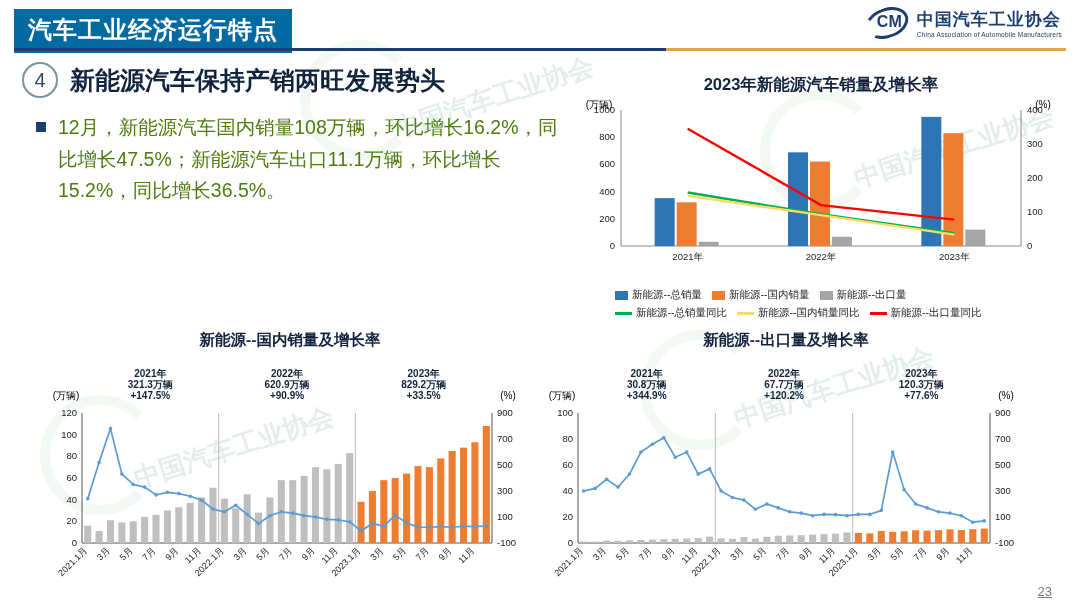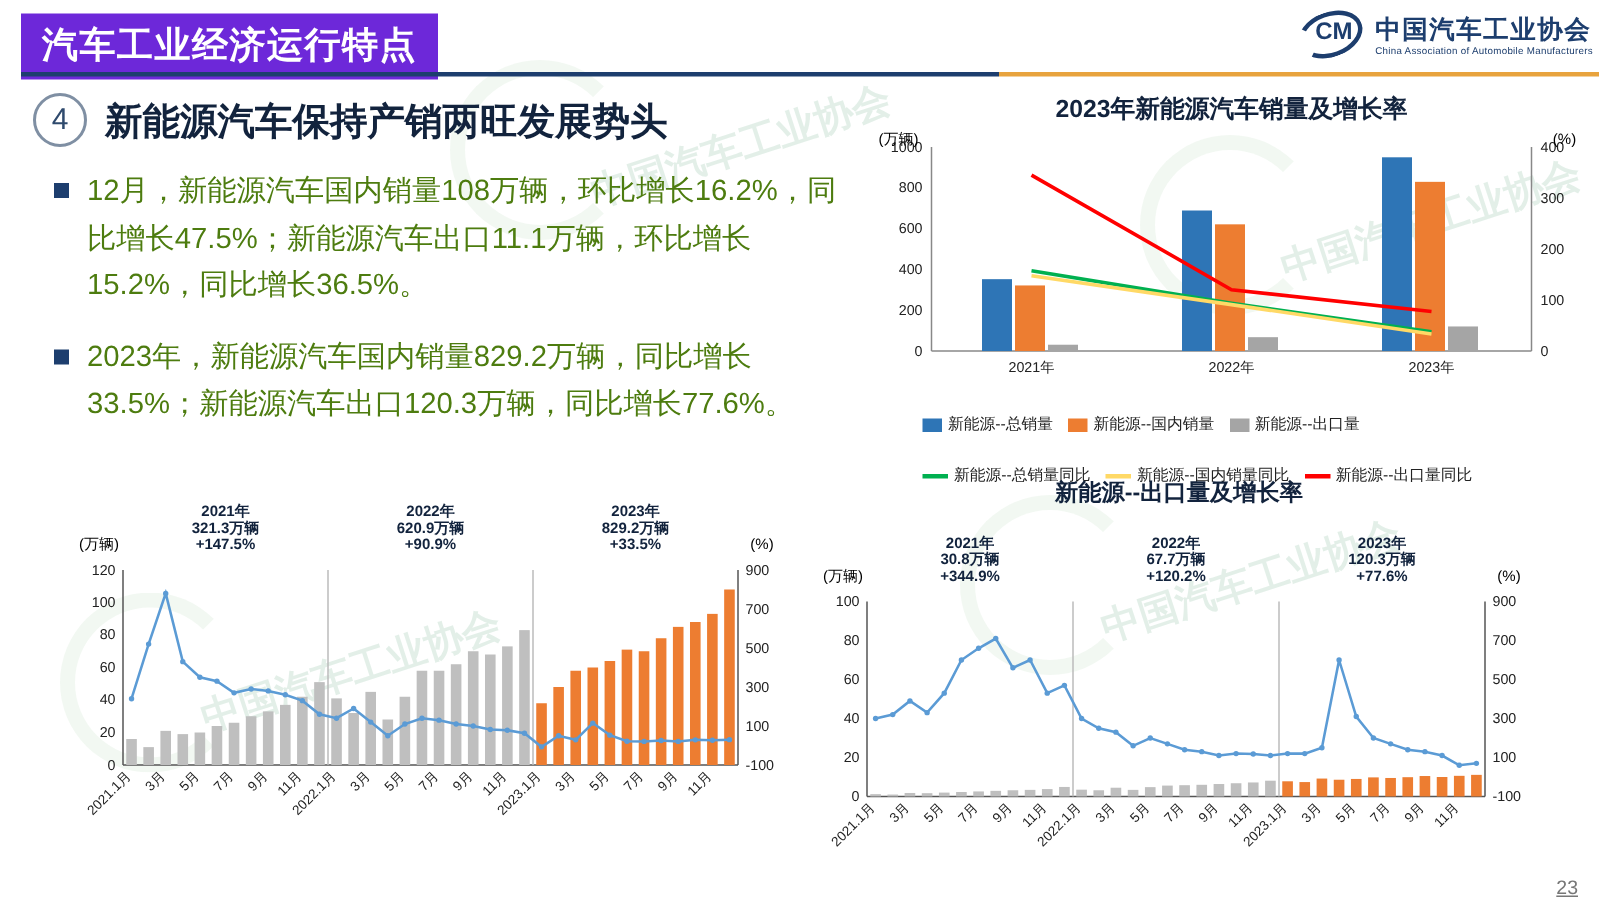--- a/index.html
+++ b/index.html
@@ -32,21 +32,21 @@
     border-radius:50%;
     border-right-color:transparent;
   }
   
   .header {
     position:absolute; left:0; top:0; width:1080px; height:52px;
     z-index:3;
   }
   .title-bar {
     position:absolute; left:14px; top:9px;
-    background:#6d28d9;
+    background:#0369a1;
     color:#fff;
     font-size:24px;
     font-weight:bold;
     padding:5px 14px 7px 14px;
     letter-spacing:1px;
   }
   .header-rule {
     position:absolute; left:14px; top:48px; width:1052px; height:3px;
     background:linear-gradient(to right,#1d3e6e 0 62%, #e8a33d 62% 100%);
   }
@@ -93,21 +93,21 @@
   }
   .bullet .sq {
     width:10px;height:10px;background:#1d3e6e;margin-top:10px;flex:none;
   }
   .bullet .txt {
     font-size:19.5px; line-height:1.62; color:#4d7c0f;
   }
   
   .panel { position:absolute; z-index:2; }
   .panel-title {
-    text-align:center; font-weight:bold; color:#12233d;
+    text-align:center; font-weight:bold; color:#12233d;margin-top:12px;
   }
   #panel-top { left:575px; top:62px; width:492px; height:250px; }
   #panel-top .panel-title { font-size:16.5px; }
   #panel-dom { left:40px; top:318px; width:500px; height:272px; }
   #panel-exp { left:532px; top:318px; width:508px; height:272px; }
   #panel-dom .panel-title, #panel-exp .panel-title { font-size:15.5px; }
   .axis-unit { font-size:10px; color:#222; }
   svg { display:block; }
   .legend-row { display:flex; gap:10px; font-size:10.5px; color:#222; }
   .legend-item { display:flex; align-items:center; gap:4px; }
@@ -151,24 +151,20 @@
 
 <div class="section-head">
   <div class="num-circle">4</div>
   <div class="section-title">新能源汽车保持产销两旺发展势头</div>
 </div>
 
 <div class="bullets">
   <div class="bullet">
     <div class="sq"></div>
     <div class="txt">12月，新能源汽车国内销量108万辆，环比增长16.2%，同比增长47.5%；新能源汽车出口11.1万辆，环比增长15.2%，同比增长36.5%。</div>
-  </div>
-  <div class="bullet">
-    <div class="sq"></div>
-    <div class="txt">2023年，新能源汽车国内销量829.2万辆，同比增长33.5%；新能源汽车出口120.3万辆，同比增长77.6%。</div>
   </div>
 </div>
 
 <div class="panel" id="panel-top">
   <div class="panel-title">2023年新能源汽车销量及增长率</div>
   <svg id="svg-top" width="492" height="190" viewBox="0 0 492 190">
       <line x1="46" y1="14" x2="46" y2="150" stroke="#888" stroke-width="1"></line>
       <line x1="446" y1="14" x2="446" y2="150" stroke="#888" stroke-width="1"></line>
       <line x1="46" y1="150" x2="446" y2="150" stroke="#888" stroke-width="1"></line>
       <text x="40" y="153" class="tick" text-anchor="end">0</text>
@@ -208,38 +204,39 @@
         </div>
         <div class="legend-item">
           <span class="swatch" style="background: rgb(237, 125, 49);"></span>
           <span>新能源--国内销量</span>
         </div>
         <div class="legend-item">
           <span class="swatch" style="background: rgb(165, 165, 165);"></span>
           <span>新能源--出口量</span>
         </div>
       </div>
-    <div class="legend-row" style="margin-top:20px;" id="legend-top-2">
+    <div class="legend-row" style="margin-top:4px;" id="legend-top-2">
         <div class="legend-item">
           <span class="line-swatch" style="background: rgb(0, 176, 80);"></span>
           <span>新能源--总销量同比</span>
         </div>
         <div class="legend-item">
           <span class="line-swatch" style="background: rgb(255, 217, 102);"></span>
           <span>新能源--国内销量同比</span>
         </div>
         <div class="legend-item">
           <span class="line-swatch" style="background: rgb(255, 0, 0);"></span>
           <span>新能源--出口量同比</span>
         </div>
       </div>
   </div>
 </div>
 
 <div class="panel" id="panel-dom">
+  <div class="panel-title">新能源--国内销量及增长率</div>
   <svg id="svg-dom" width="500" height="248" viewBox="0 0 500 248">
       <line x1="42" y1="62" x2="42" y2="192" stroke="#555" stroke-width="1"></line>
       <line x1="452" y1="62" x2="452" y2="192" stroke="#555" stroke-width="1"></line>
       <line x1="42" y1="192" x2="452" y2="192" stroke="#555" stroke-width="1"></line>
       <text x="37" y="195" class="tick" text-anchor="end">0</text>
       <text x="37" y="173.33333333333334" class="tick" text-anchor="end">20</text>
       <text x="37" y="151.66666666666669" class="tick" text-anchor="end">40</text>
       <text x="37" y="130" class="tick" text-anchor="end">60</text>
       <text x="37" y="108.33333333333334" class="tick" text-anchor="end">80</text>
       <text x="37" y="86.66666666666666" class="tick" text-anchor="end">100</text>

